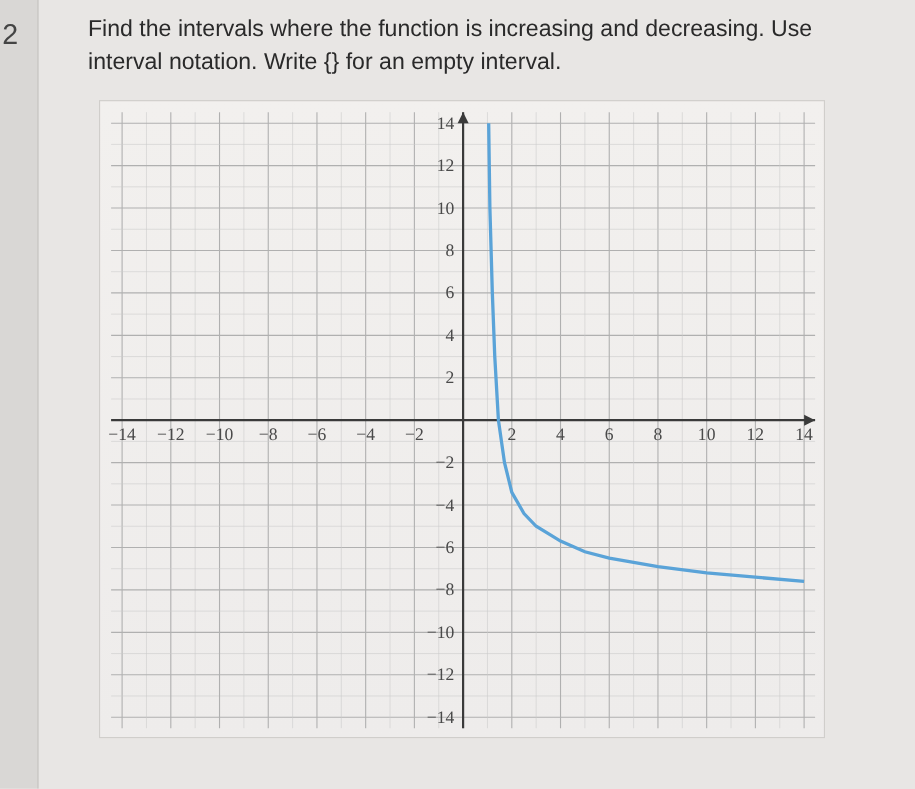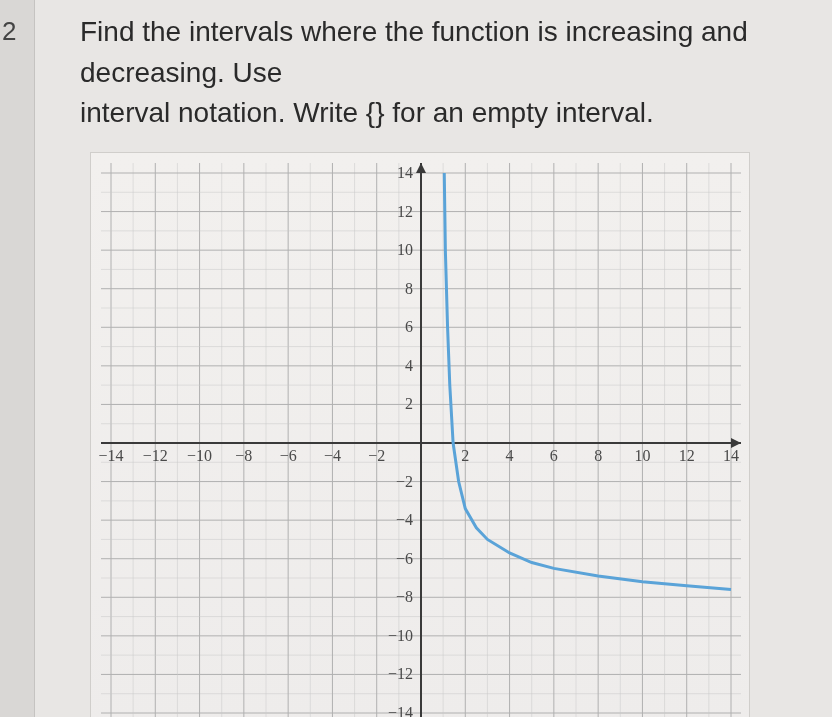--- a/index.html
+++ b/index.html
@@ -27,21 +27,21 @@
       color: #444;
       font-weight: 400;
     }
     .content {
       position: absolute;
       left: 80px;
       top: 12px;
       right: 20px;
     }
     .prompt {
-      font-size: 28px;
+      font-size: 21px;
       line-height: 1.45;
       color: #2a2a2a;
       font-weight: 400;
       margin-bottom: 18px;
     }
     .chart-wrap {
       width: 660px;
       height: 580px;
       position: relative;
       margin-left: 10px;

